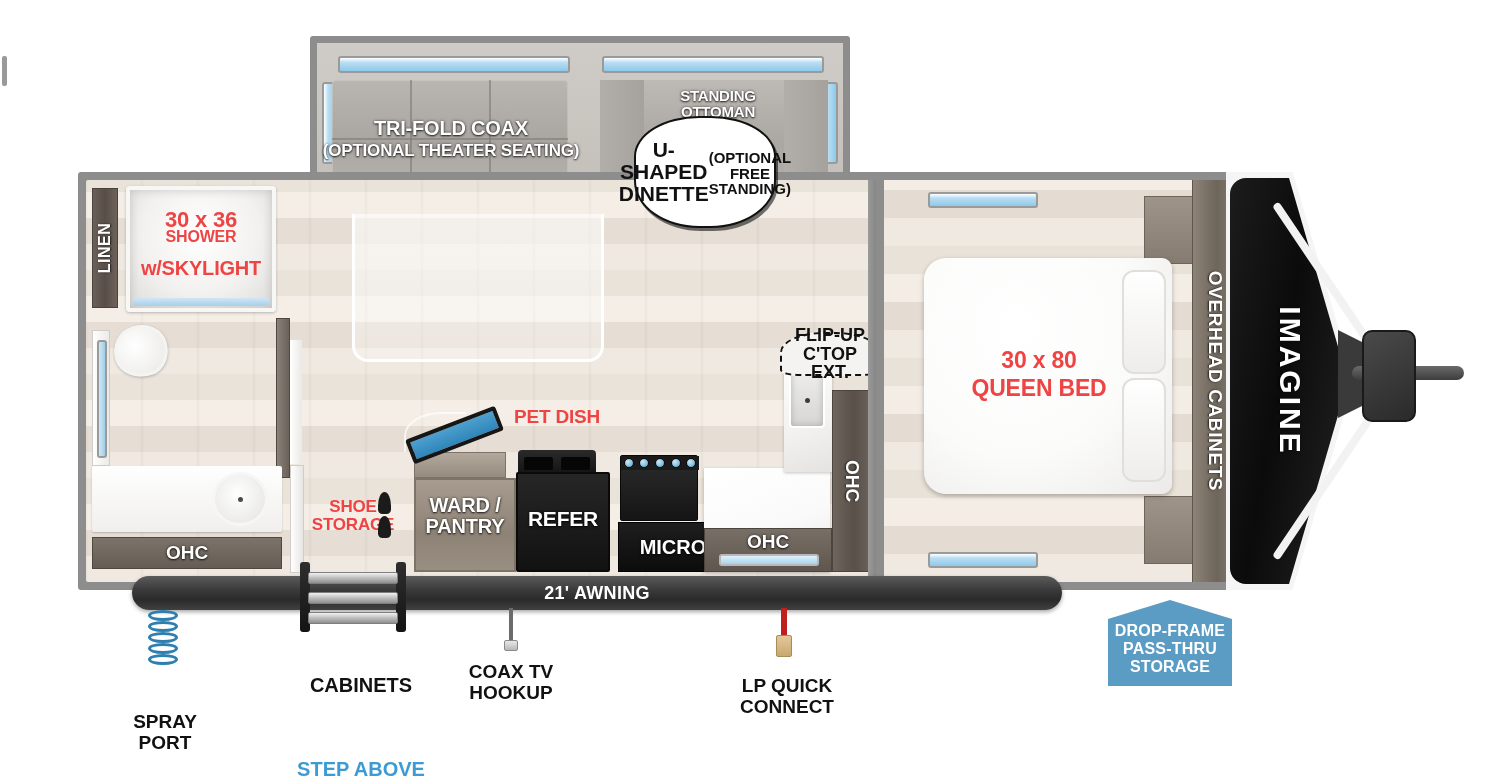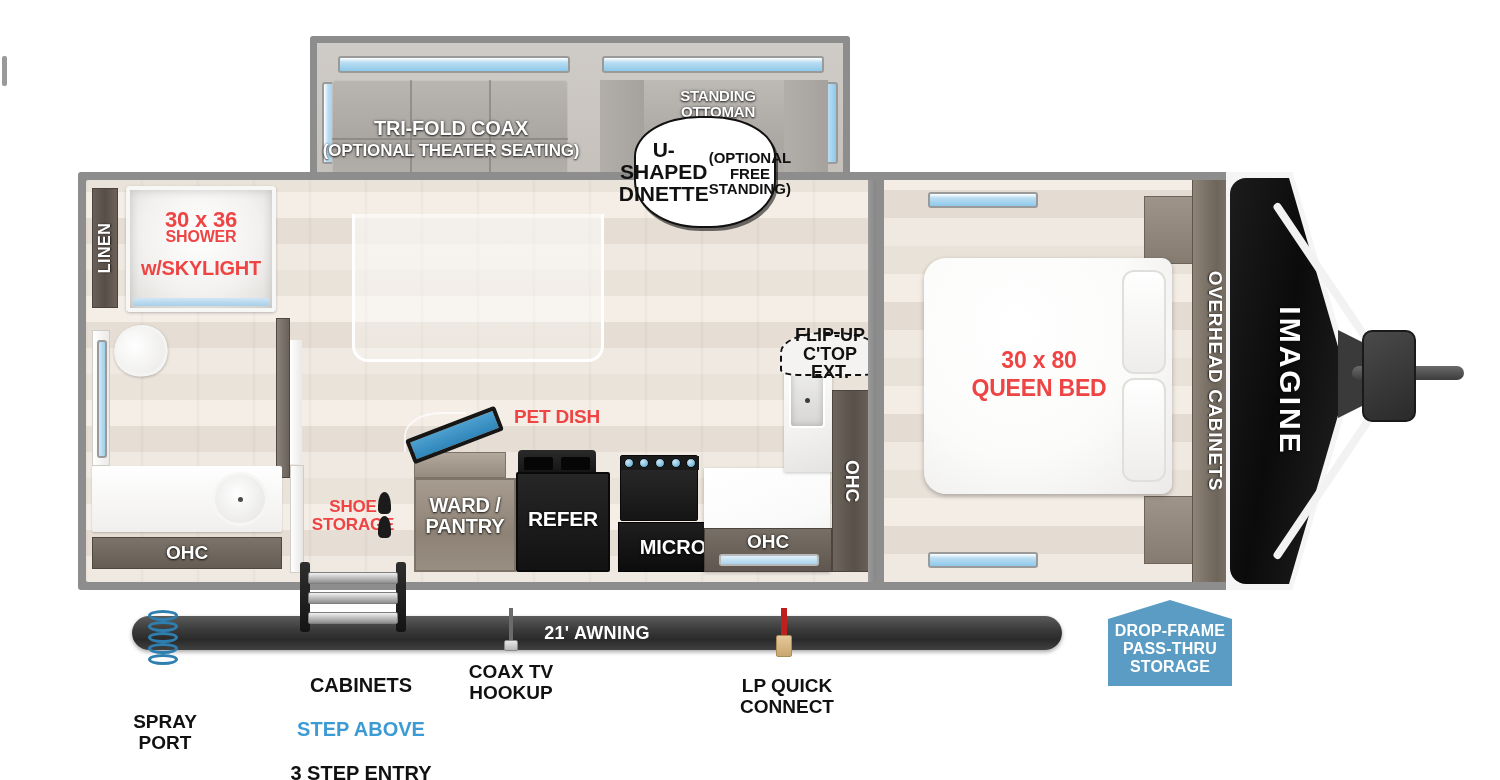--- a/index.html
+++ b/index.html
@@ -588,21 +588,20 @@
   }
 
   
   #awning {
     position: absolute;
     left: 132px; top: 576px;
     width: 930px; height: 34px;
     background: linear-gradient(180deg,#5b5b5b 0%, #3b3b3b 40%, #2a2a2a 70%, #414141 100%);
     border-radius: 17px;
     box-shadow: 0 2px 4px rgba(0,0,0,.35);
-    margin-top: 40px;
   }
   #awning-label {
     position: absolute;
     left: 50%; top: 50%;
     transform: translate(-50%,-50%);
     color: #ffffff;
     font-weight: bold;
     font-size: 18px;
     letter-spacing: 0.3px;
     white-space: nowrap;
@@ -679,21 +678,21 @@
 
   
   .ext-lbl {
     position: absolute;
     text-align: center;
     font-weight: bold;
     color: #111111;
     line-height: 1.1;
     white-space: pre-line;
   }
-  .accent-blue { color: #3d9bd4; }
+  .accent-blue { color: #3d9bd4; margin-top: 40px; }
 
   
   .badge {
     position: absolute;
     background: #5a9cc4;
     color: #ffffff;
     font-weight: bold;
     text-align: center;
     line-height: 1.12;
     display: flex;

